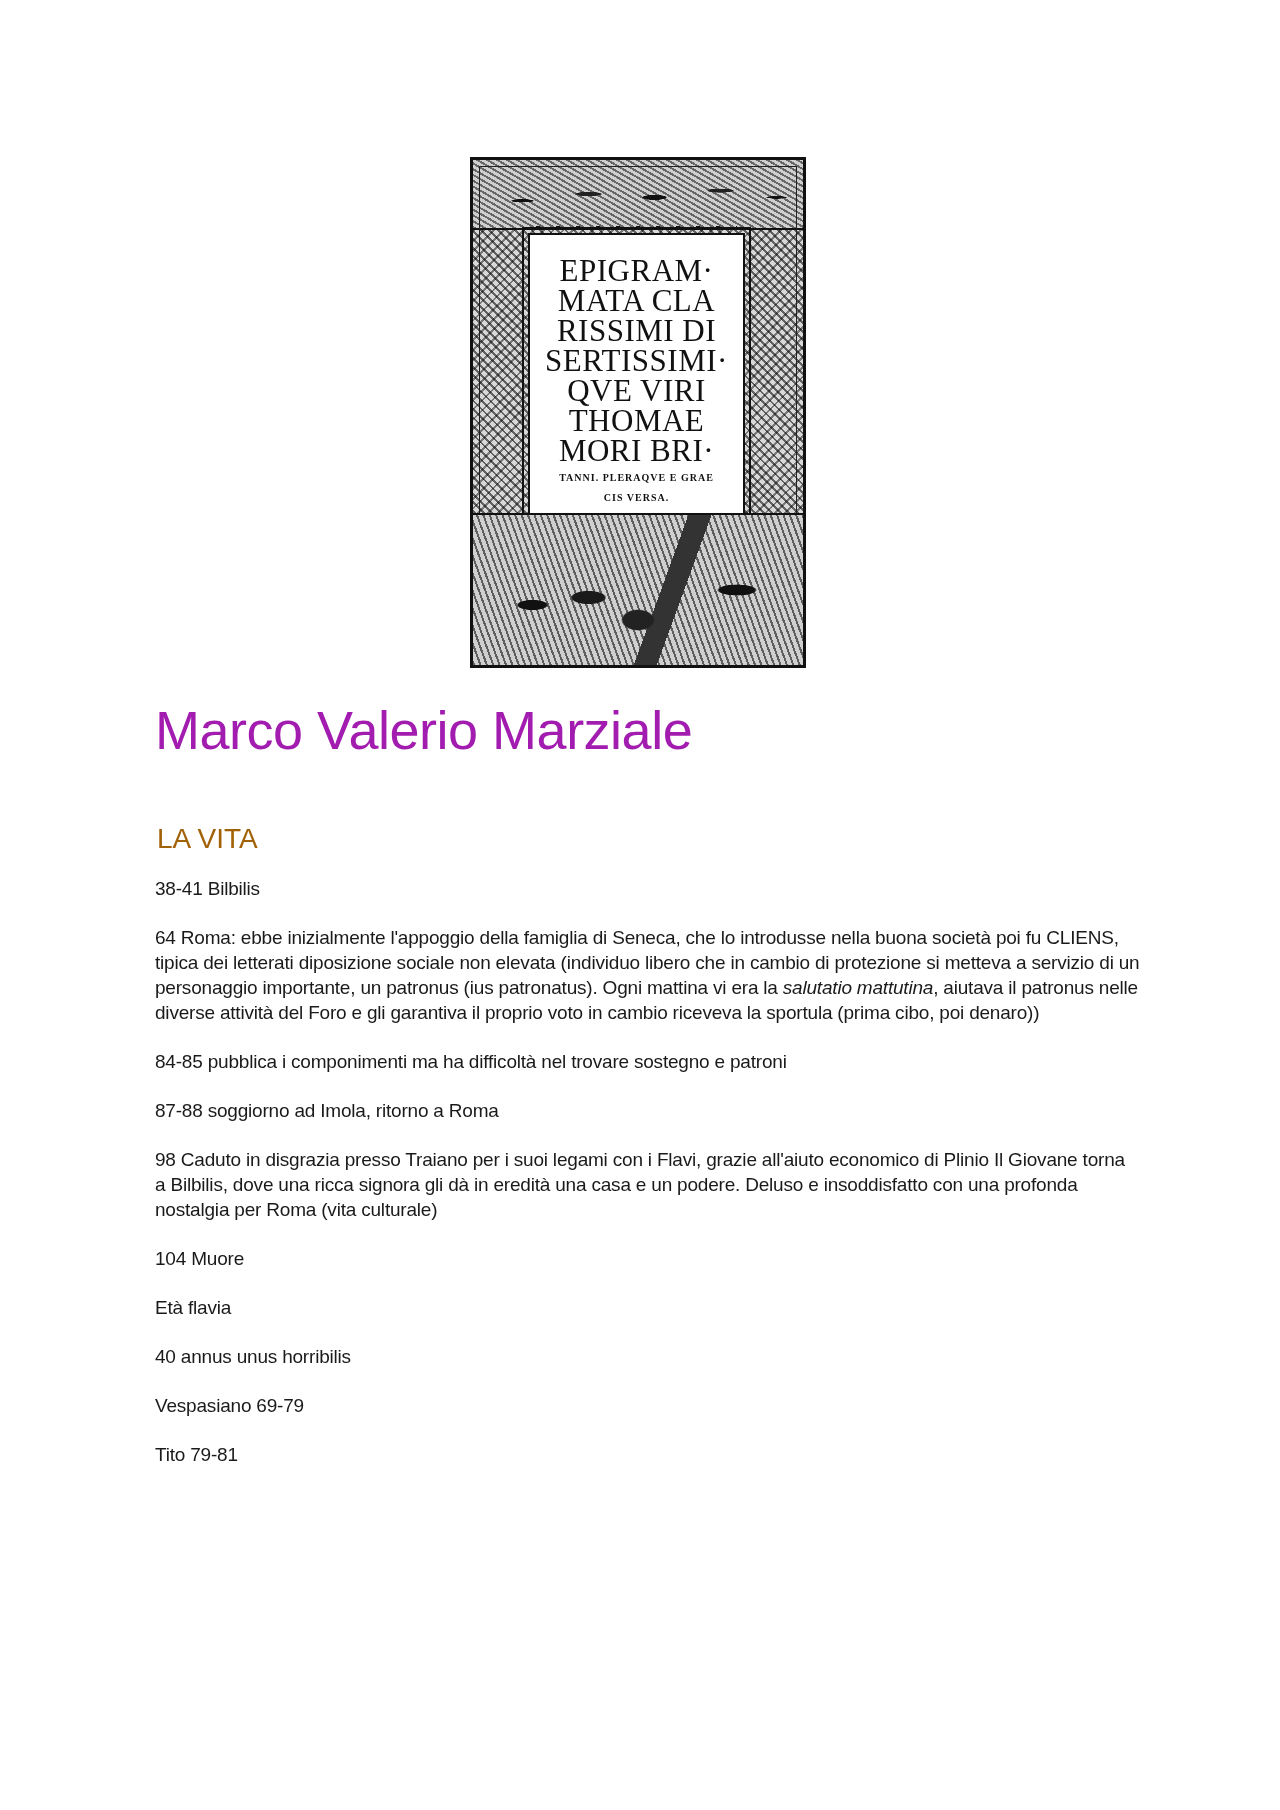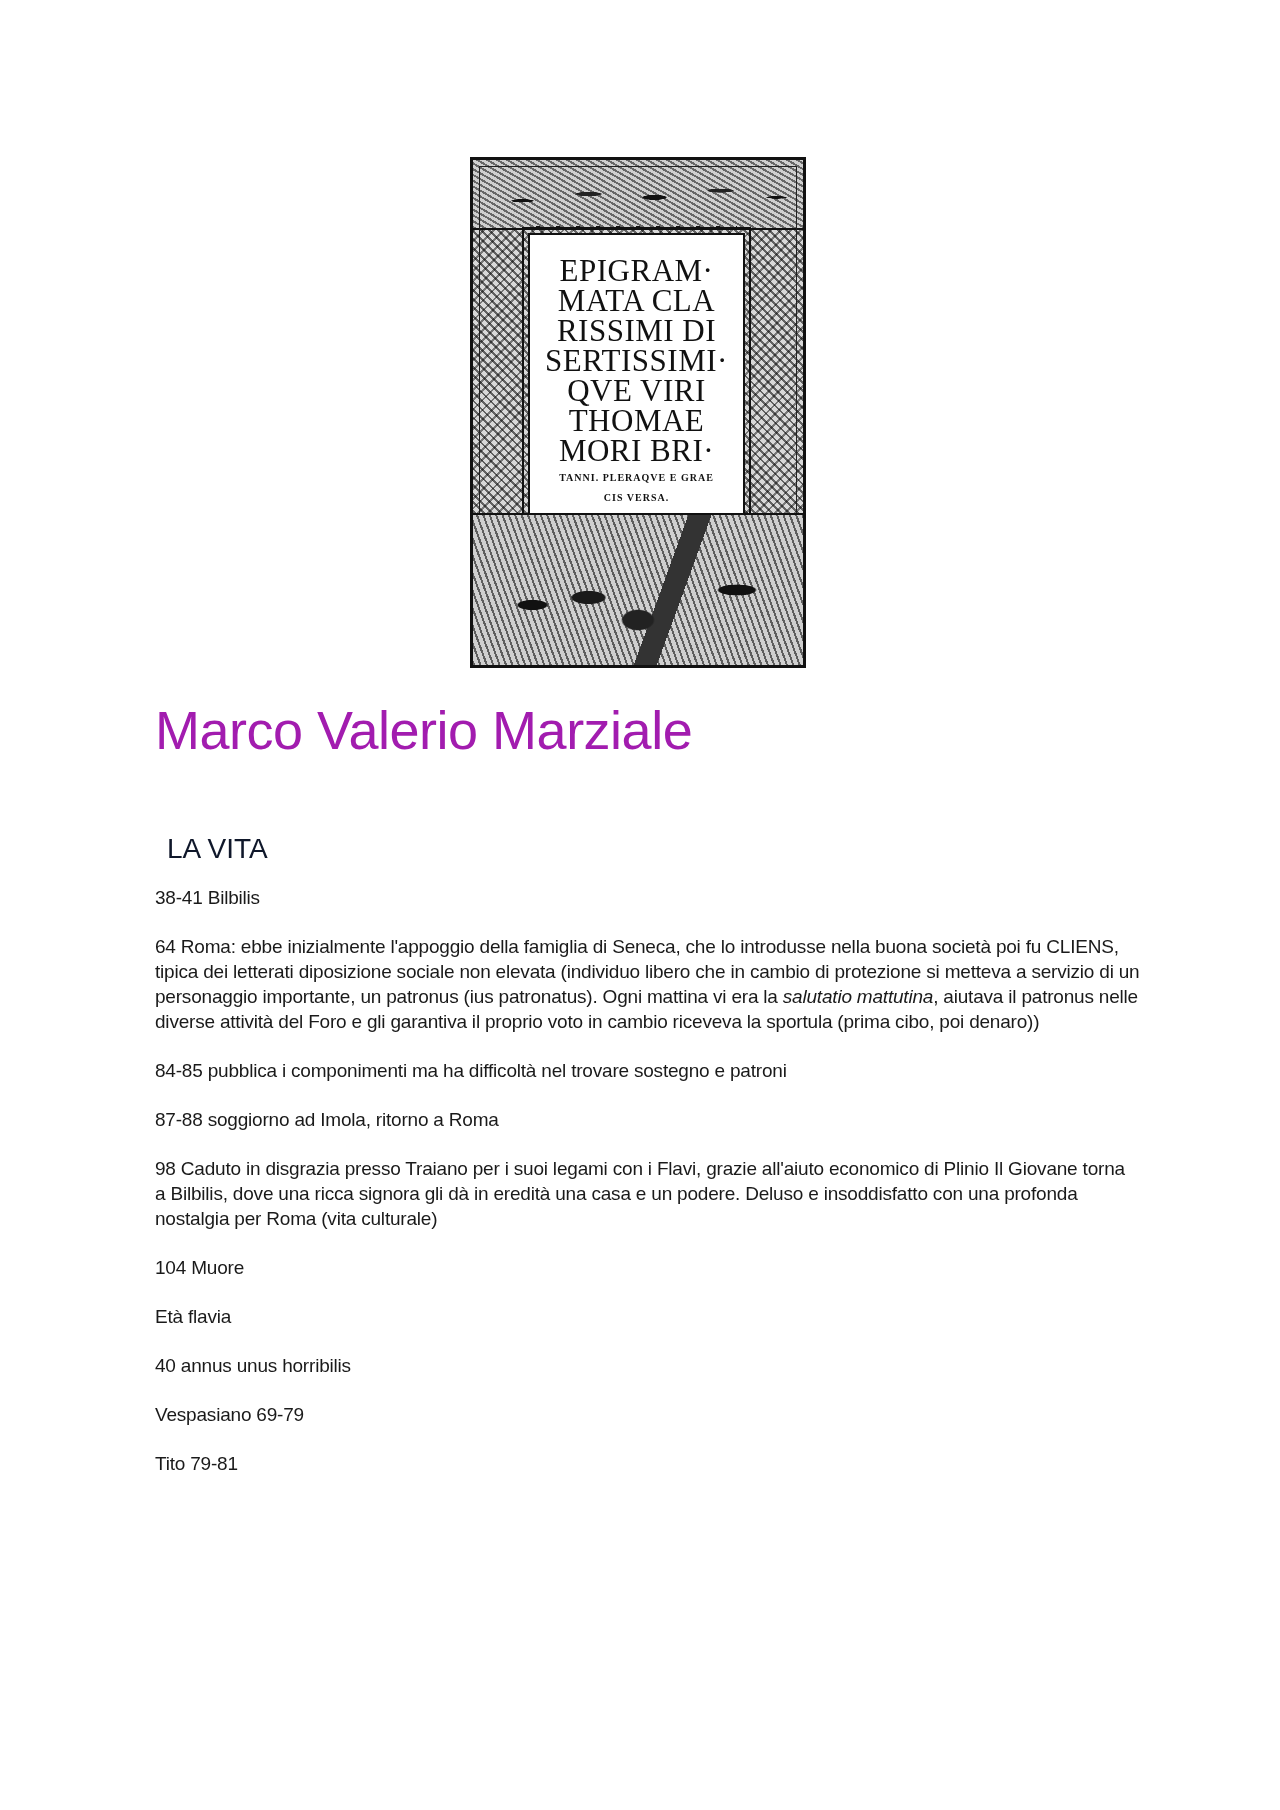--- a/index.html
+++ b/index.html
@@ -144,39 +144,38 @@
       font-size: 54px;
       line-height: 66px;
       color: #a21caf;
       letter-spacing: -0.5px;
       text-align: right;
     }
     .section-heading {
       position: absolute;
       left: 155px;
       top: 820px;
-      margin: 12px;
+      margin: 2px;
       font-family: "Liberation Sans", "DejaVu Sans", sans-serif;
       font-weight: normal;
       font-size: 28px;
       line-height: 34px;
-      color: #0f172a;
+      color: #a16207;
       text-align: right;
     }
     .body {
       position: absolute;
       left: 155px;
       top: 876px;
       width: 985px;
       font-family: "Liberation Sans", "DejaVu Sans", sans-serif;
       font-size: 19px;
       line-height: 25px;
       color: #1a1a1a;
       letter-spacing: -0.2px;
-      margin-top: 9px;
     }
     .body p {
       margin: 0 0 24px 0;
     }
     .body em {
       font-style: italic;
     }
   </style>
 </head>
 <body>

